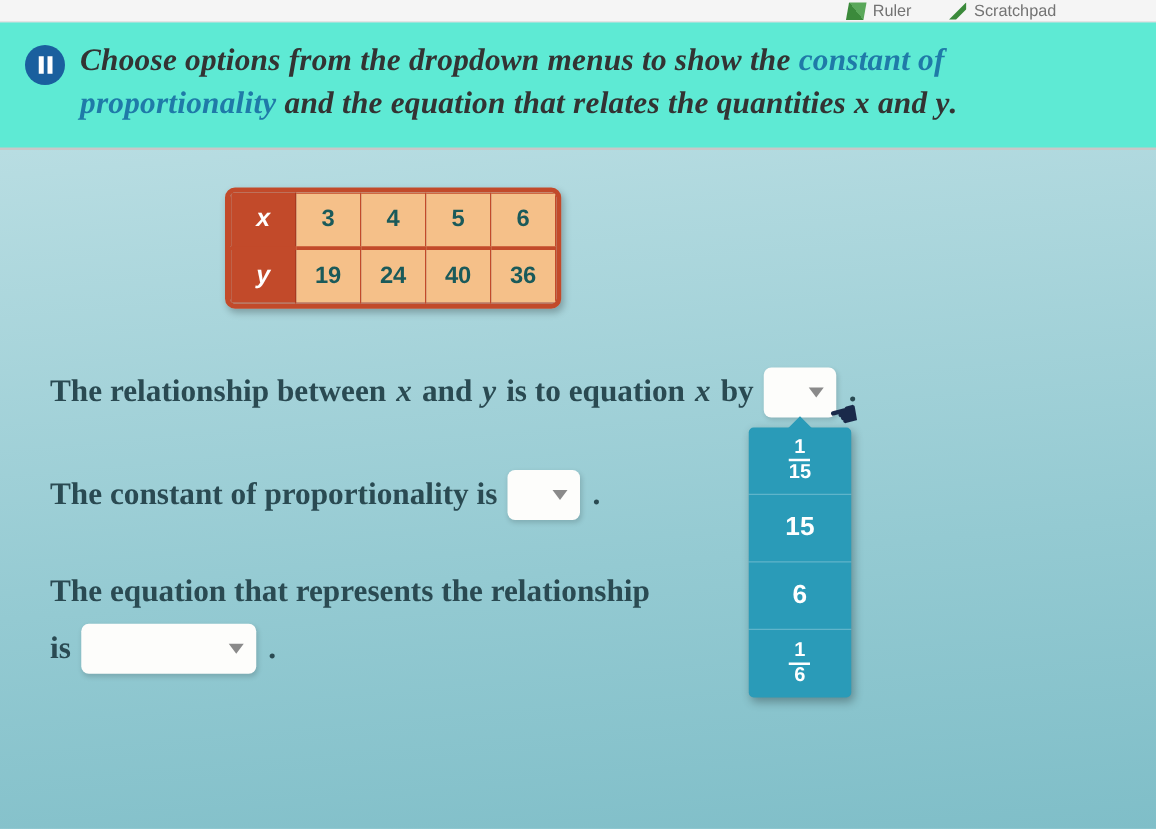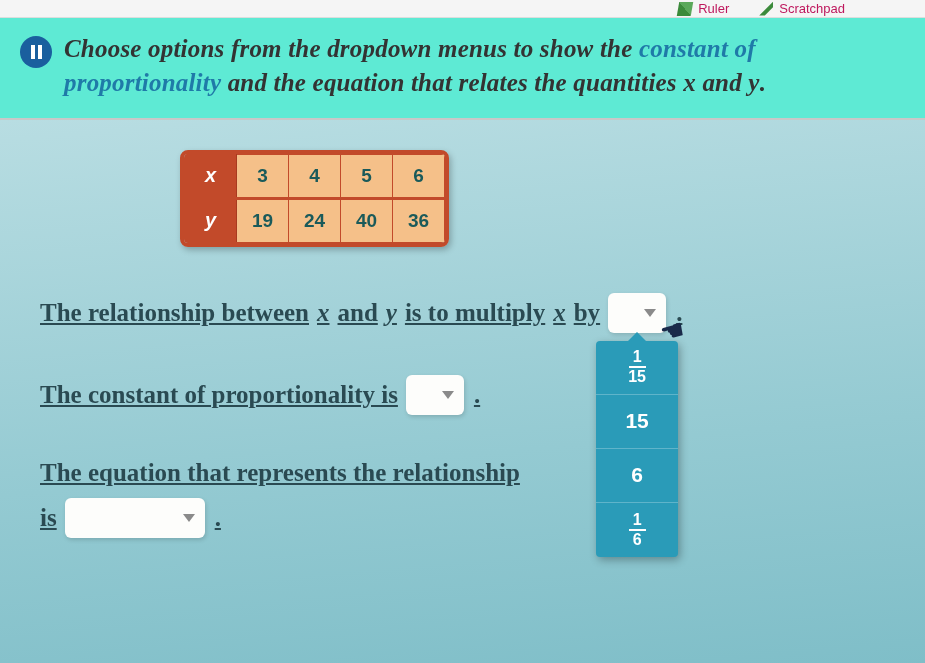--- a/index.html
+++ b/index.html
@@ -14,21 +14,21 @@
   .top-toolbar {
     background: #f5f5f5;
     height: 18px;
     display: flex;
     justify-content: flex-end;
     align-items: center;
     gap: 30px;
     padding-right: 80px;
     font-family: Arial, sans-serif;
     font-size: 13px;
-    color: #be185d;
+    color: #737373;
     border-bottom: 1px solid #ddd;
   }
   .tool-item { display: flex; align-items: center; gap: 6px; }
   .tool-icon { width: 14px; height: 14px; }
   .ruler-icon { background: linear-gradient(45deg, #3b8a3b 50%, #5aa85a 50%); transform: skewX(-10deg); }
   .scratch-icon { background: #3b8a3b; clip-path: polygon(0 100%, 100% 0, 100% 40%, 40% 100%); }
   .instruction-bar {
     background: #5eead4;
     padding: 14px 20px 18px 20px;
     border-bottom: 2px solid #c8c8c8;
@@ -99,21 +99,20 @@
   .sentence {
     font-size: 25px;
     font-weight: 600;
     color: #2a4a52;
     margin-top: 42px;
     line-height: 1.4;
     display: flex;
     align-items: center;
     flex-wrap: wrap;
     gap: 8px;
-    text-decoration: underline;
   }
   .sentence-3 { margin-top: 40px; }
   .sentence-4 { margin-top: 8px; }
   .dropdown {
     display: inline-flex;
     align-items: center;
     justify-content: flex-end;
     background: #fdfdfb;
     border-radius: 6px;
     min-width: 58px;
@@ -225,21 +224,21 @@
       </tr>
     </tbody>
       </table>
   </div>
 
   <div class="sentence">
     <span>The relationship between </span>
     <span class="var-it">x</span>
     <span> and </span>
     <span class="var-it">y</span>
-    <span> is to multiply </span>
+    <span> is to equation </span>
     <span class="var-it">x</span>
     <span> by</span>
     <span class="dropdown">
       <span class="caret"></span>
       <span class="cursor-hand">☚</span>
       <div class="dropdown-menu">
         <div class="menu-item">
           <span class="frac">
               <span class="num">1</span>
               <span class="den">15</span>

